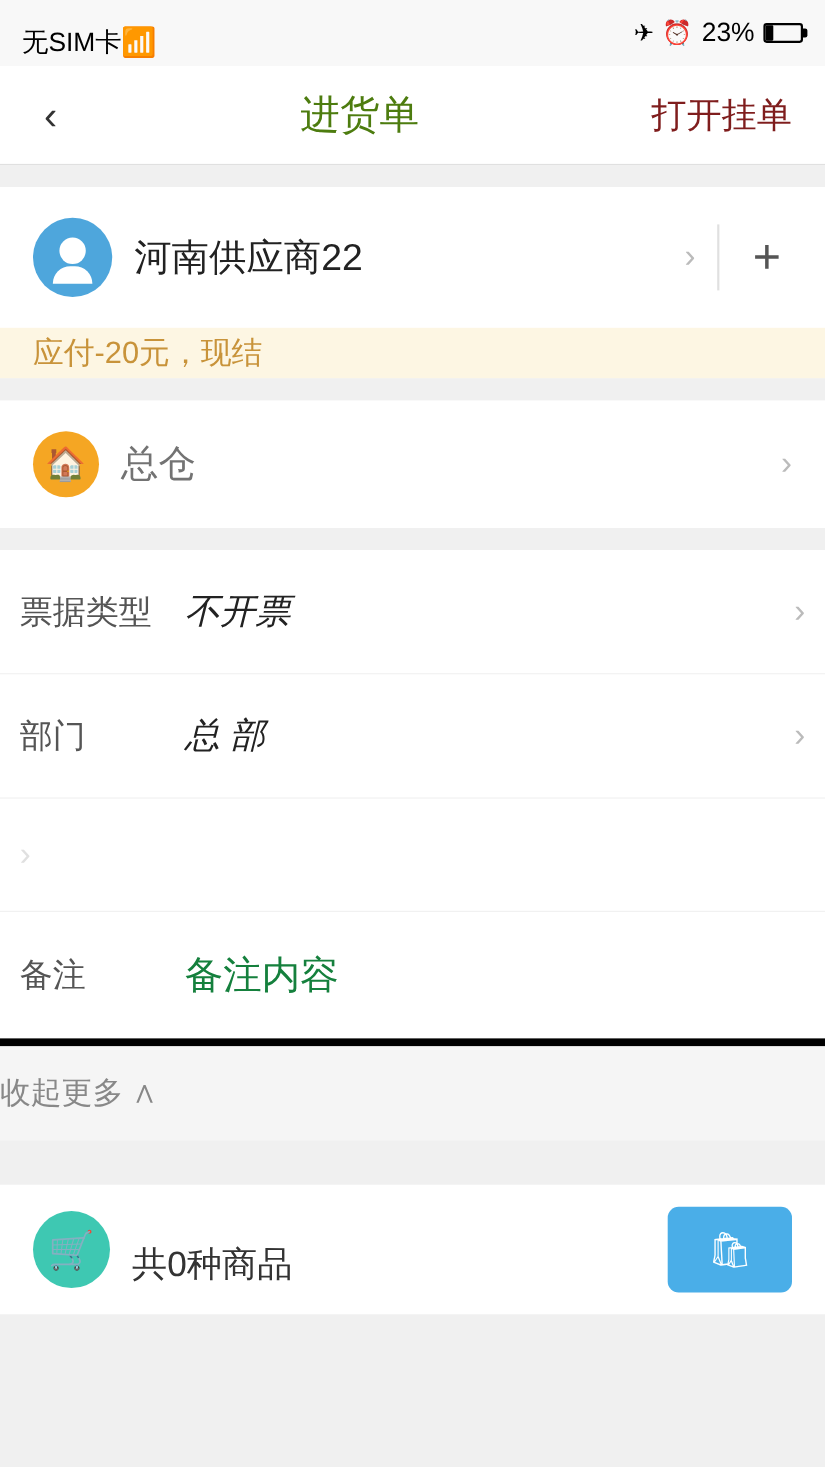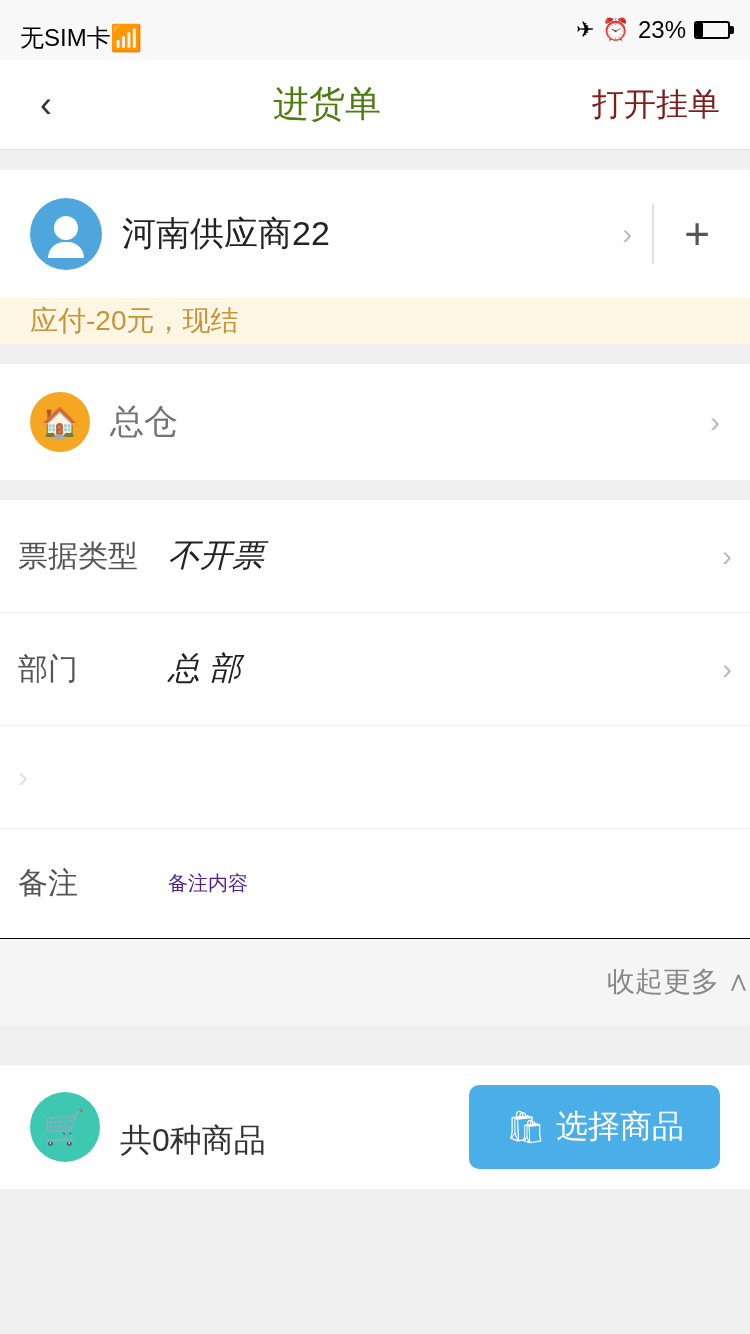--- a/index.html
+++ b/index.html
@@ -209,34 +209,34 @@
     }
     .form-value {
       flex: 1;
       font-size: 32px;
       color: #222;
       padding-left: 20px;
       font-style: italic;
     }
     .form-placeholder {
       flex: 1;
-      font-size: 20px;
-      color: #4c1d95;
+      font-size: 35px;
+      color: #15803d;
       padding-left: 20px;
       font-family: Liberation Serif, serif;
     }
 
     
     .collapse-bar {
       background: #f5f5f5;
-      text-align: right;
+      text-align: left;
       padding: 24px 0;
       font-size: 28px;
       color: #888;
-      border-top: 1px solid #000000;
+      border-top: 7px solid #000000;
     }
 
     
     .product-bar {
       background: #fff;
       display: flex;
       align-items: center;
       padding: 20px 30px;
       margin-top: 20px;
     }
@@ -361,17 +361,16 @@
 
 <div class="collapse-bar">收起更多 ∧</div>
 
 <div class="section-gap"></div>
 
 <div class="product-bar">
   <div class="product-icon">🛒</div>
   <span class="product-count">共0种商品</span>
   <div class="select-btn">
     <span class="select-btn-icon">🛍</span>
-    <span>选择商品</span>
   </div>
 </div>
 
 <div class="page-bg"></div>
 
 </body></html>

